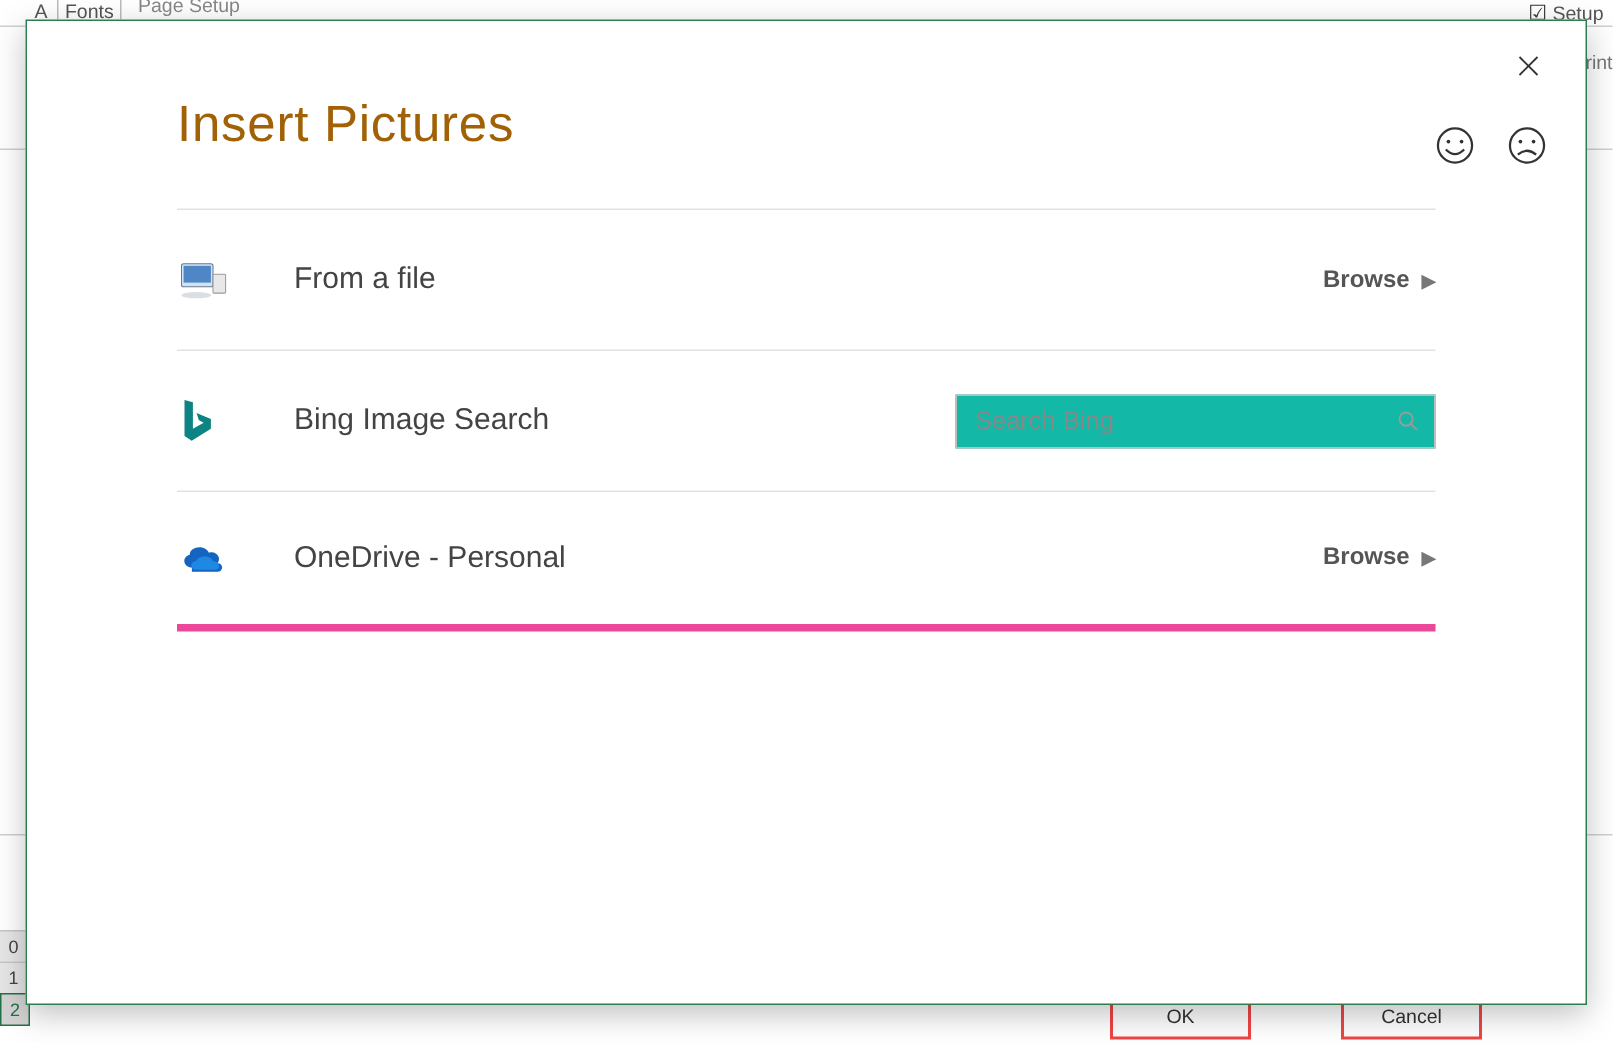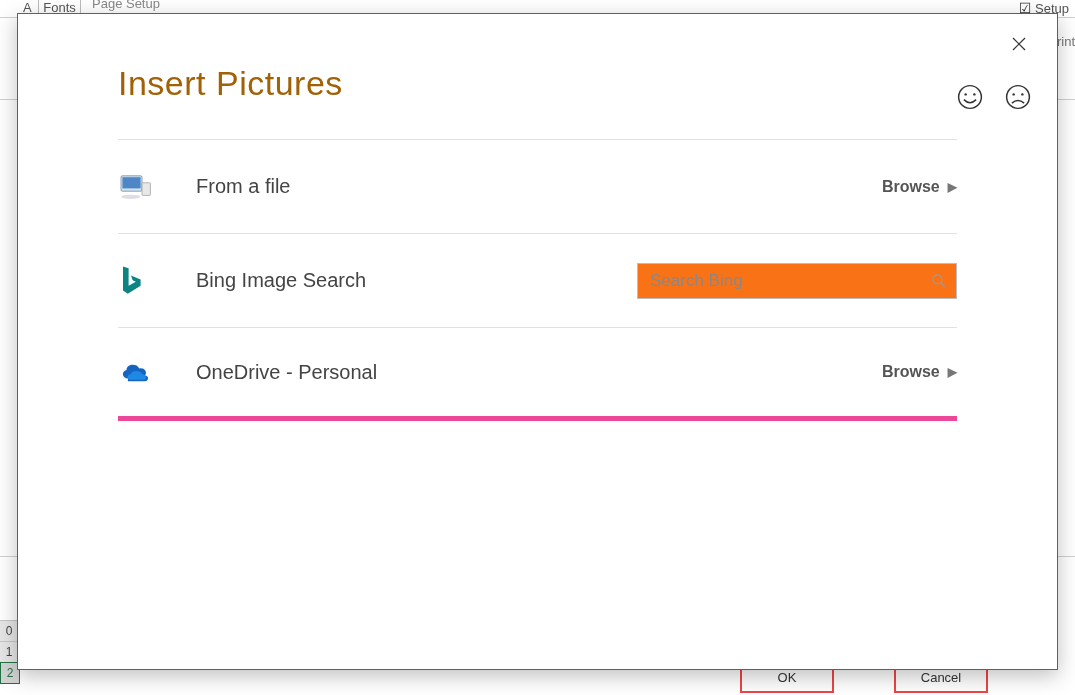--- a/index.html
+++ b/index.html
@@ -142,21 +142,21 @@
   }
   .row .action .chev {
     font-size: 12px;
     color: #777;
   }
   .search-box {
     margin-left: auto;
     width: 320px;
     height: 36px;
     border: 1px solid #bdbdbd;
-    background: #f97316;
+    background: #14b8a6;
     display: flex;
     align-items: center;
     padding: 0 8px 0 10px;
     box-sizing: border-box;
   }
   .search-box input {
     flex: 1;
     border: none;
     outline: none;
     background: transparent;

